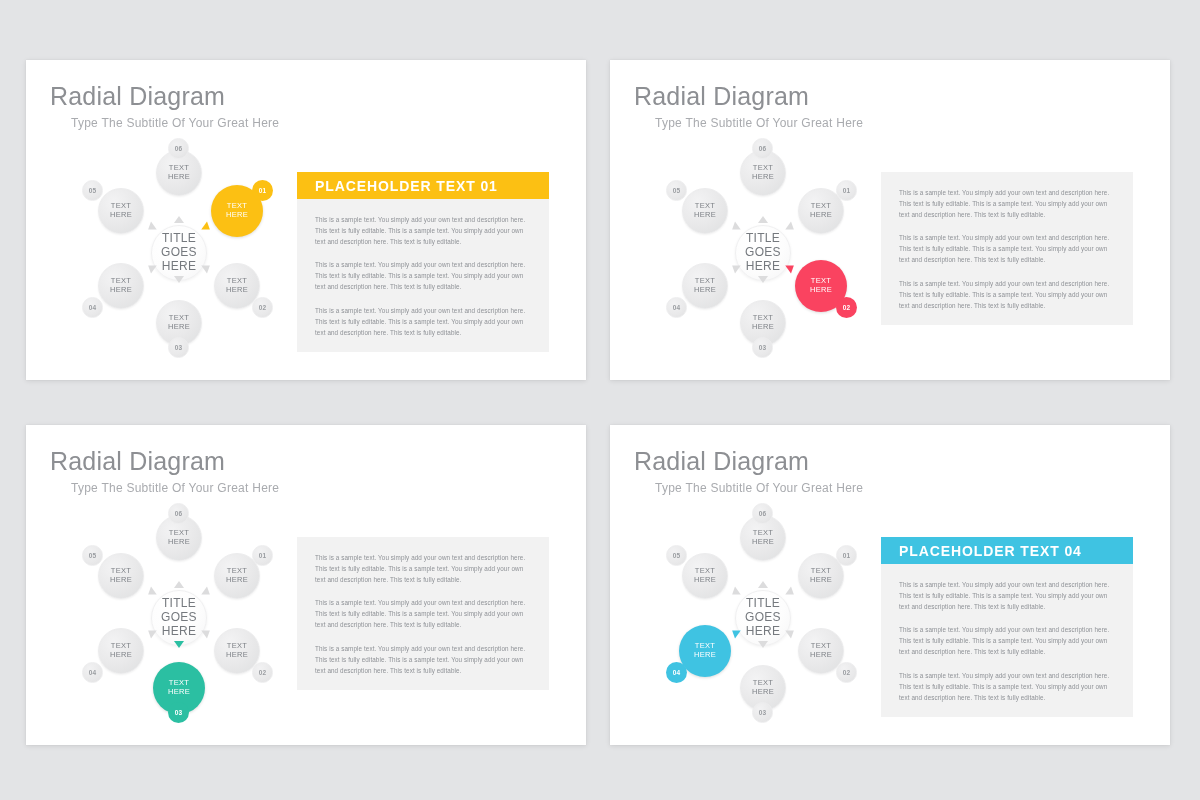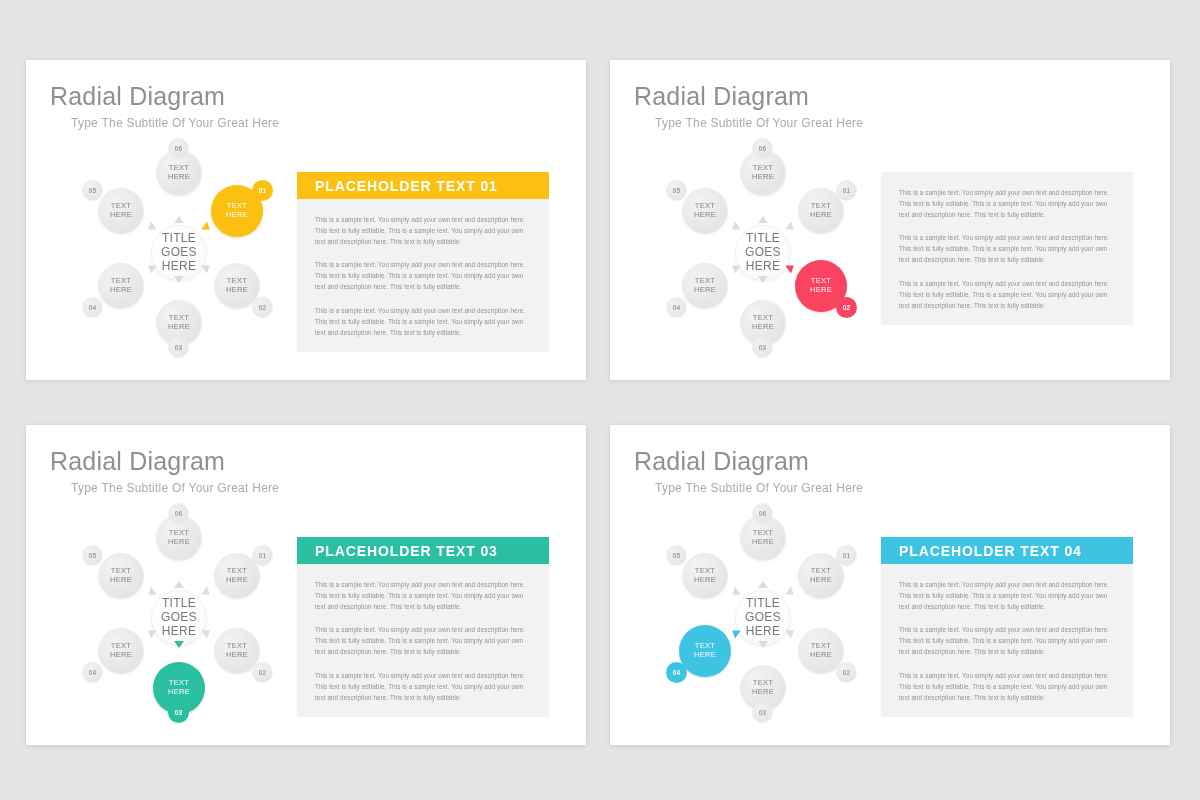--- a/index.html
+++ b/index.html
@@ -318,21 +318,20 @@
           <span>TEXT</span>
           <span>HERE</span>
         </div>
         <div class="badge b6">06</div>
         <div class="node hub">
           <span>TITLE GOES</span>
           <span>HERE</span>
         </div>
       </div>
       <div class="panel">
-        <div class="panel-header" style="background: rgb(43, 191, 162);">PLACEHOLDER TEXT 03</div>
         <div class="panel-body">
           <p>This is a sample text. You simply add your own text and description here. This text is fully editable. This is a sample text. You simply add your own text and description here. This text is fully editable.</p>
           <p>This is a sample text. You simply add your own text and description here. This text is fully editable. This is a sample text. You simply add your own text and description here. This text is fully editable.</p>
           <p>This is a sample text. You simply add your own text and description here. This text is fully editable. This is a sample text. You simply add your own text and description here. This text is fully editable.</p>
         </div>
       </div>
     </div>
     <div class="slide s4">
       <div class="slide-title">Radial Diagram</div>
       <div class="slide-subtitle">Type The Subtitle Of Your Great Here</div>

